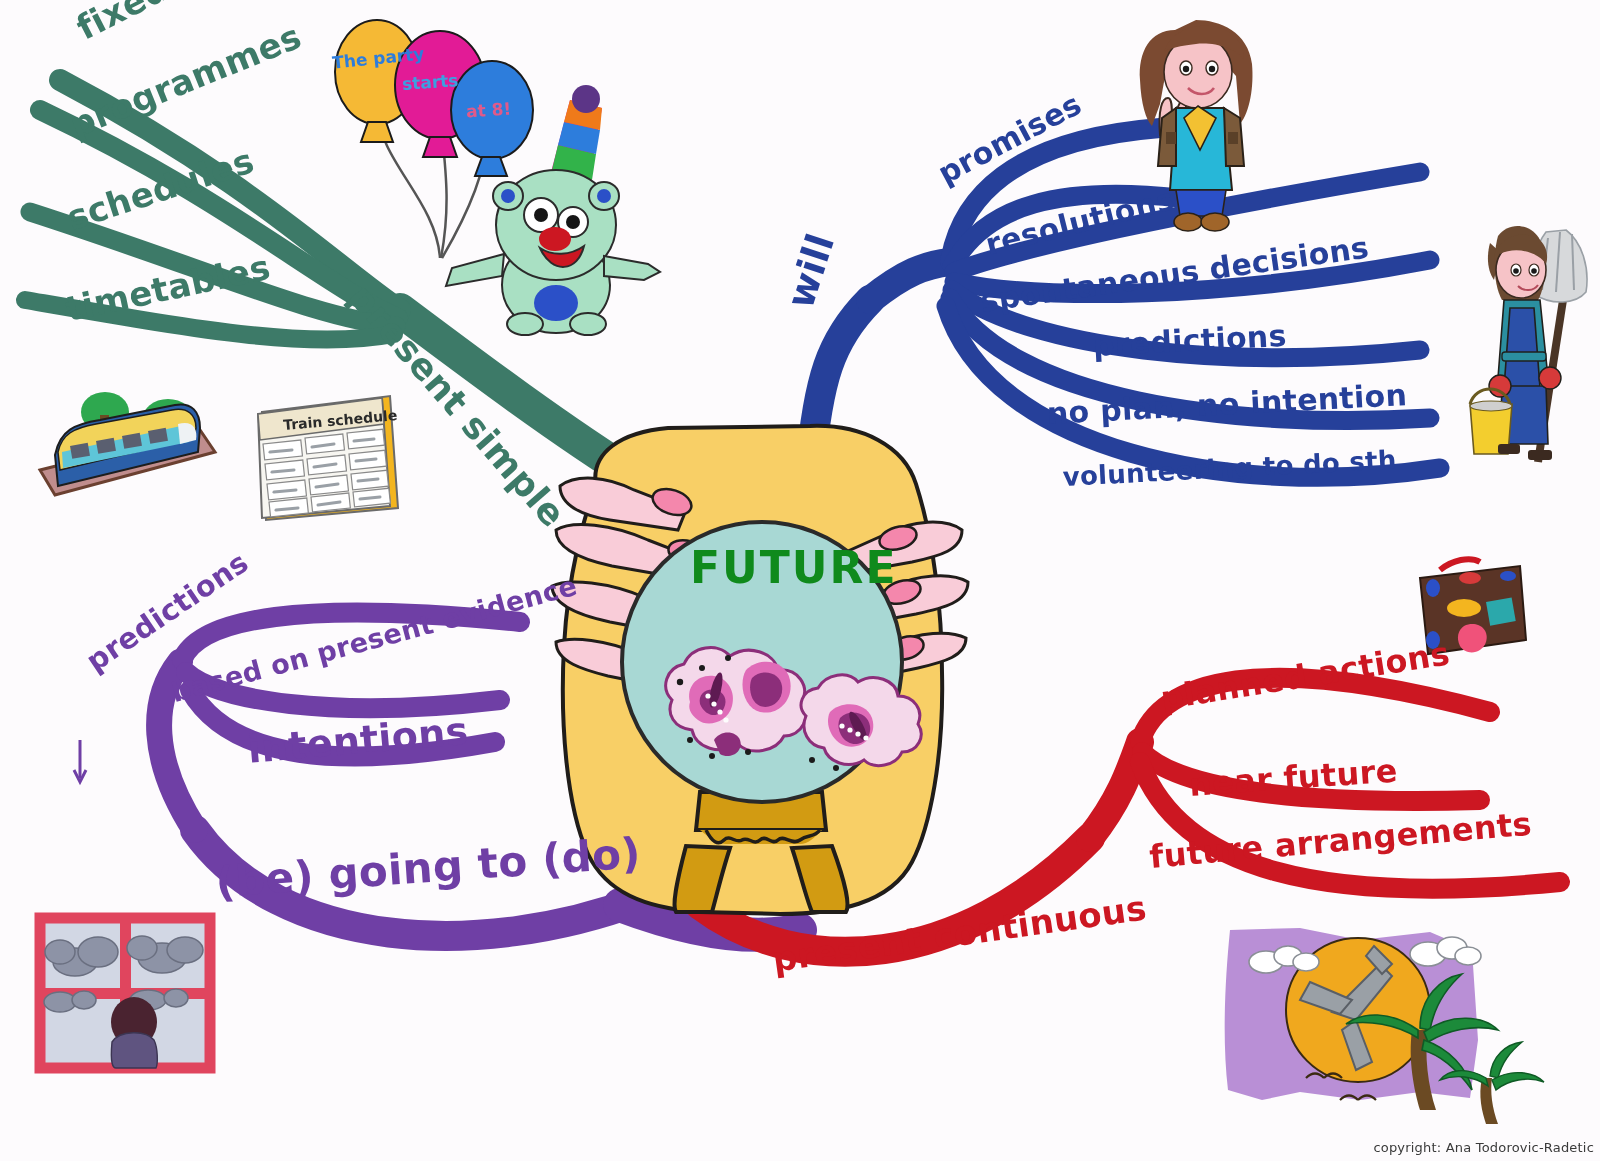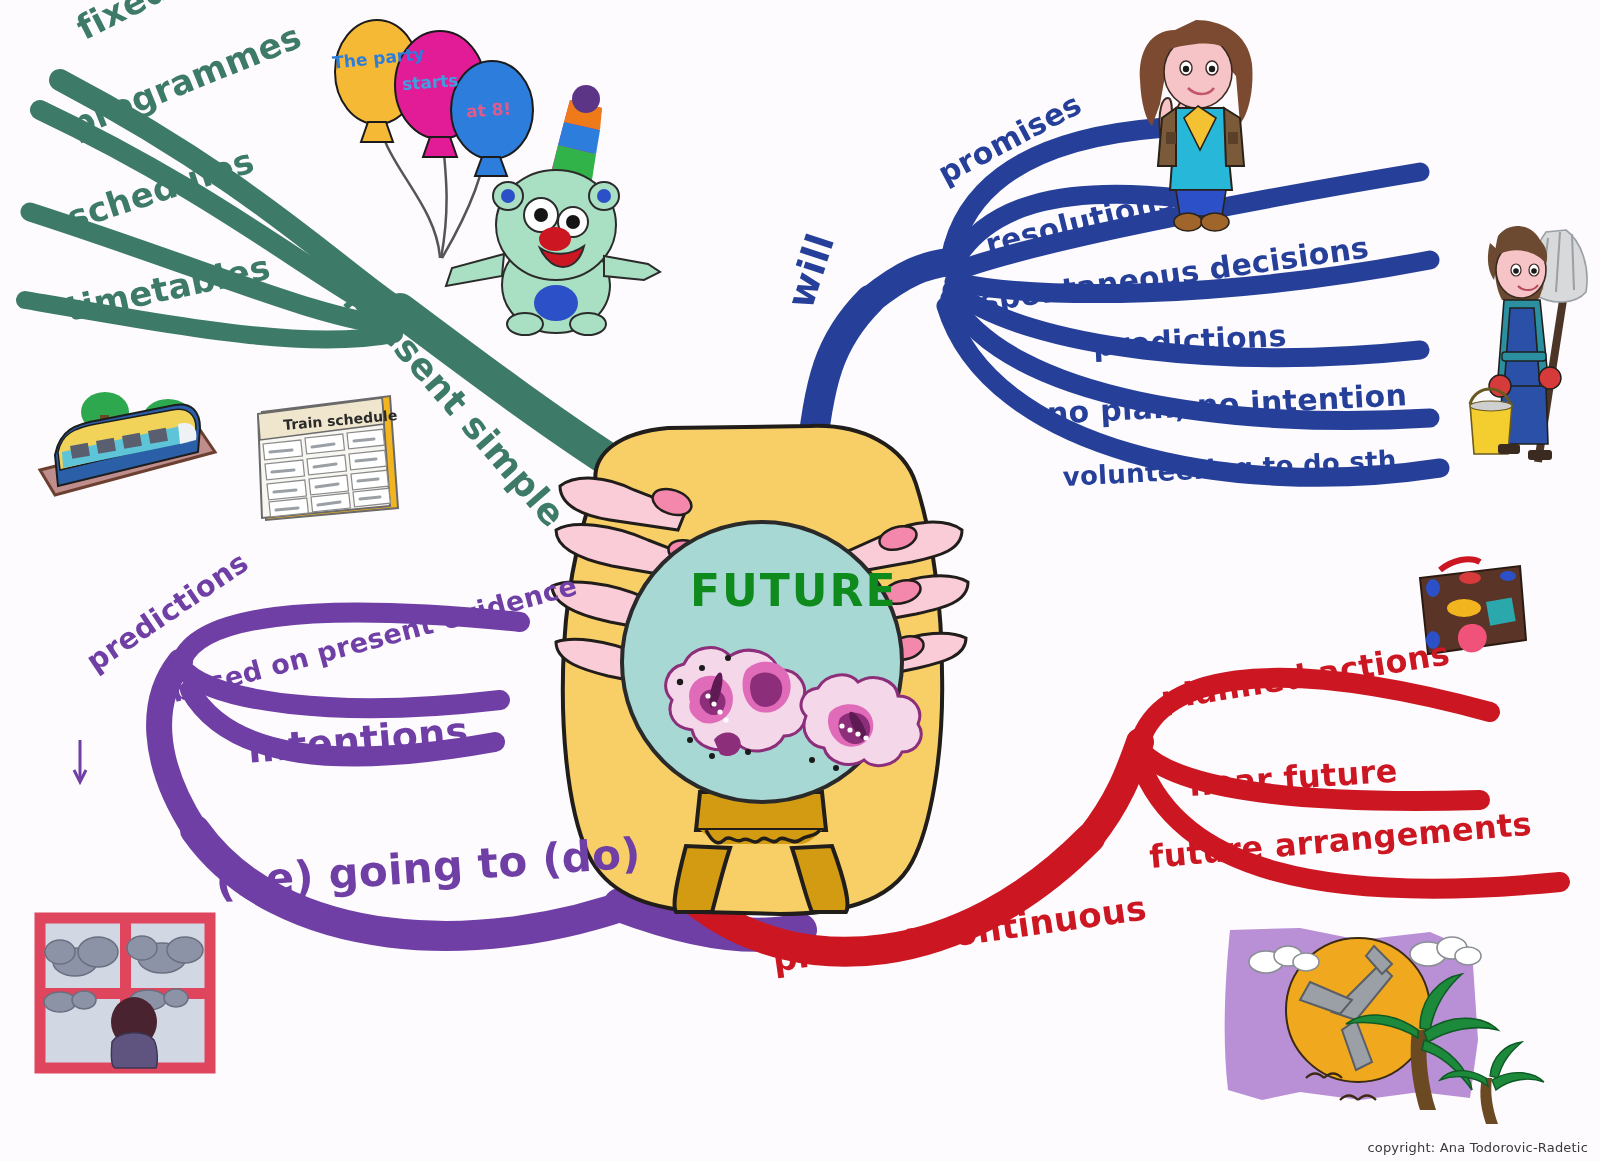--- a/index.html
+++ b/index.html
@@ -7,21 +7,21 @@
        font-family:"DejaVu Sans","Liberation Sans",sans-serif;}
   #stage{position:relative;width:1600px;height:1161px;background:#fdfbfd;}
   svg.layer{position:absolute;left:0;top:0;width:1600px;height:1161px;}
   .lbl{position:absolute;white-space:nowrap;font-weight:bold;
        font-family:"DejaVu Sans","Liberation Sans",sans-serif;
        letter-spacing:.3px;}
   .green{color:#3d7a68;}
   .blue{color:#26409a;}
   .purple{color:#6f3fa5;}
   .red{color:#cc1722;}
-  .copyright{position:absolute;right:12px;bottom:6px;font-size:13px;color:#3a3a3a;
+  .copyright{position:absolute;right:6px;bottom:6px;font-size:13px;color:#3a3a3a;
              font-family:"DejaVu Sans","Liberation Sans",sans-serif;letter-spacing:.2px;}
   .center-word{position:absolute;color:#0f8a1c;font-weight:bold;font-size:44px;
                letter-spacing:2px;font-family:"DejaVu Sans","Liberation Sans",sans-serif;}
   .balloon-txt{position:absolute;font-weight:bold;font-size:17px;white-space:nowrap;}
   .sched-txt{position:absolute;font-size:14px;color:#2a2a2a;font-weight:bold;
              transform:rotate(-5deg);}
 </style>
 </head>
 <body>
 
@@ -398,21 +398,21 @@
           <circle cx="866" cy="738" r="2.6"></circle>
       </g>
     </g>
 
     <g>
       <line x1="80" y1="740" x2="80" y2="778" stroke="#6f3fa5" stroke-width="3"></line>
       <path d="M74,770 L80,782 L86,770" fill="none" stroke="#6f3fa5" stroke-width="3"></path>
     </g>
   </svg>
 
-  <div class="center-word" style="left:690px;top:565px;">FUTURE</div>
+  <div class="center-word" style="left:690px;top:542px;">FUTURE</div>
 
   <div class="lbl green" style="left:70px;top:12px;font-size:34px;transform:rotate(-27deg);transform-origin:left top;">fixed future events</div>
   <div class="lbl green" style="left:64px;top:108px;font-size:34px;transform:rotate(-22deg);transform-origin:left top;">programmes</div>
   <div class="lbl green" style="left:62px;top:200px;font-size:34px;transform:rotate(-18deg);transform-origin:left top;">schedules</div>
   <div class="lbl green" style="left:62px;top:290px;font-size:34px;transform:rotate(-12deg);transform-origin:left top;">timetables</div>
   <div class="lbl green" style="left:372px;top:276px;font-size:36px;transform:rotate(49deg);transform-origin:left top;">present simple</div>
 
   <div class="lbl blue" style="left:778px;top:300px;font-size:38px;transform:rotate(-72deg);transform-origin:left top;">will</div>
   <div class="lbl blue" style="left:932px;top:160px;font-size:30px;transform:rotate(-28deg);transform-origin:left top;">promises</div>
   <div class="lbl blue" style="left:982px;top:228px;font-size:30px;transform:rotate(-14deg);transform-origin:left top;">resolutions</div>

